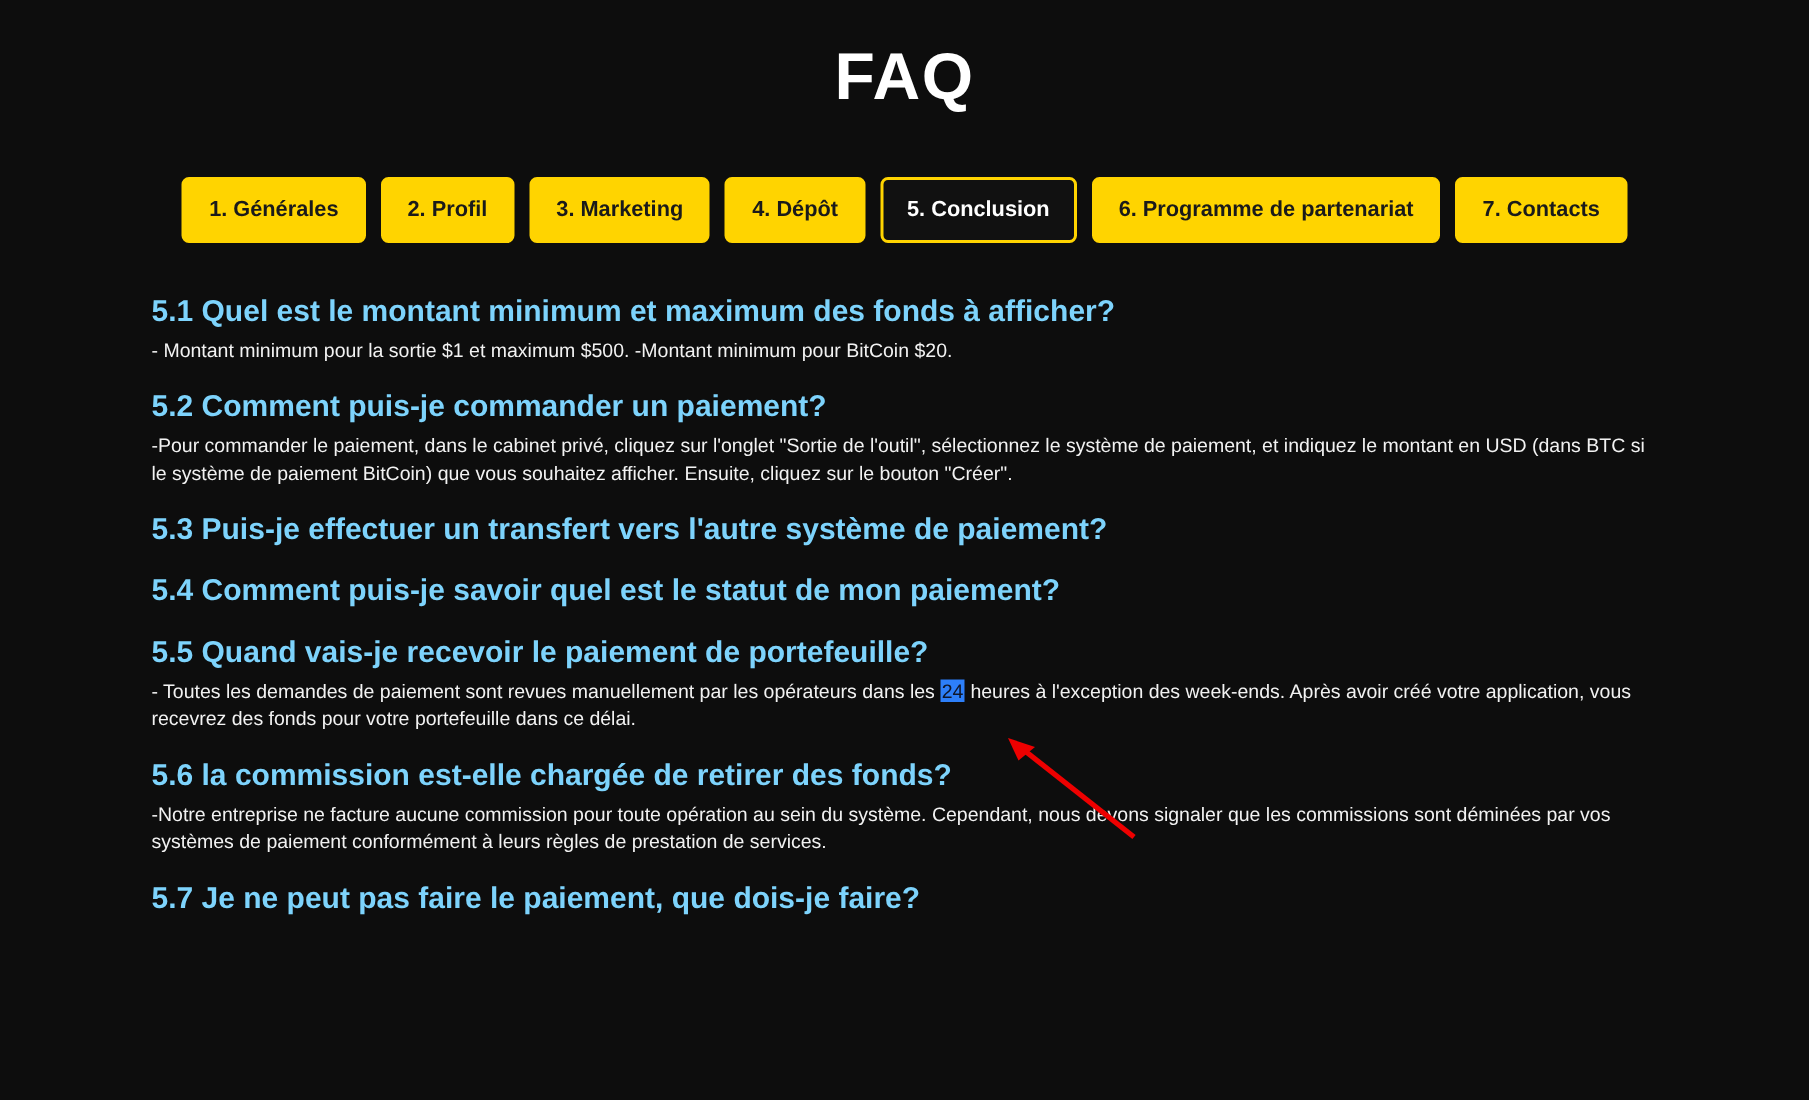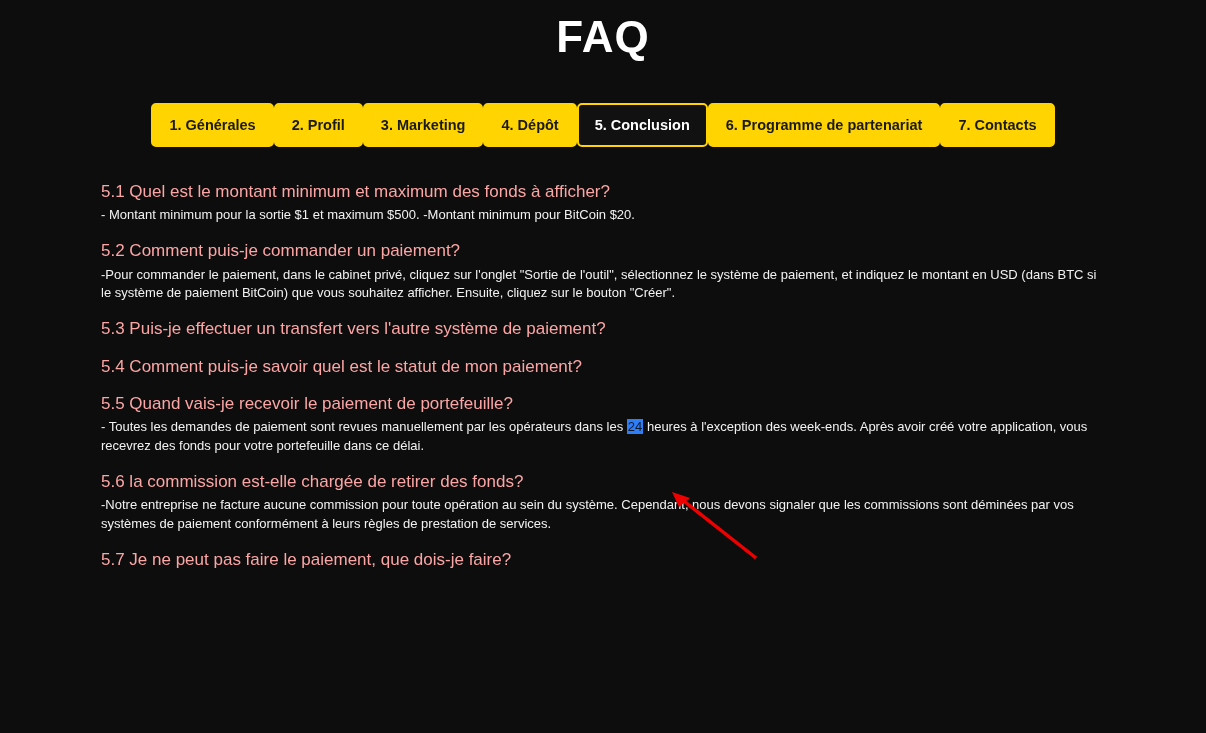--- a/index.html
+++ b/index.html
@@ -20,27 +20,28 @@
     height: 733px;
     background: #0d0d0d;
   }
   .page-title {
     text-align: center;
     font-size: 44px;
     font-weight: bold;
     color: #ffffff;
     letter-spacing: 1px;
     margin: 0;
-    padding-top: 12px;
+    padding-top: 27px;
     line-height: 1.15;
   }
   .tabs {
     display: flex;
     justify-content: center;
     align-items: stretch;
+    gap: 10px;
     margin-top: 40px;
     padding: 0 60px;
   }
   .tab {
     background: #ffd400;
     color: #1a1a1a;
     font-size: 14.5px;
     font-weight: bold;
     border-radius: 5px;
     padding: 12px 16px;
@@ -57,23 +58,23 @@
     border: 2px solid #ffd400;
   }
   .content {
     margin: 34px auto 0 auto;
     width: 1004px;
   }
   .faq-item {
     margin-bottom: 16px;
   }
   .faq-q {
-    color: #fca5a5;
-    font-size: 17px;
-    font-weight: normal;
+    color: #7dd3fc;
+    font-size: 20px;
+    font-weight: bold;
     margin: 0 0 4px 0;
     line-height: 1.25;
   }
   .faq-a {
     color: #f2f2f2;
     font-size: 13px;
     line-height: 1.42;
     margin: 0;
   }
   .hl {

